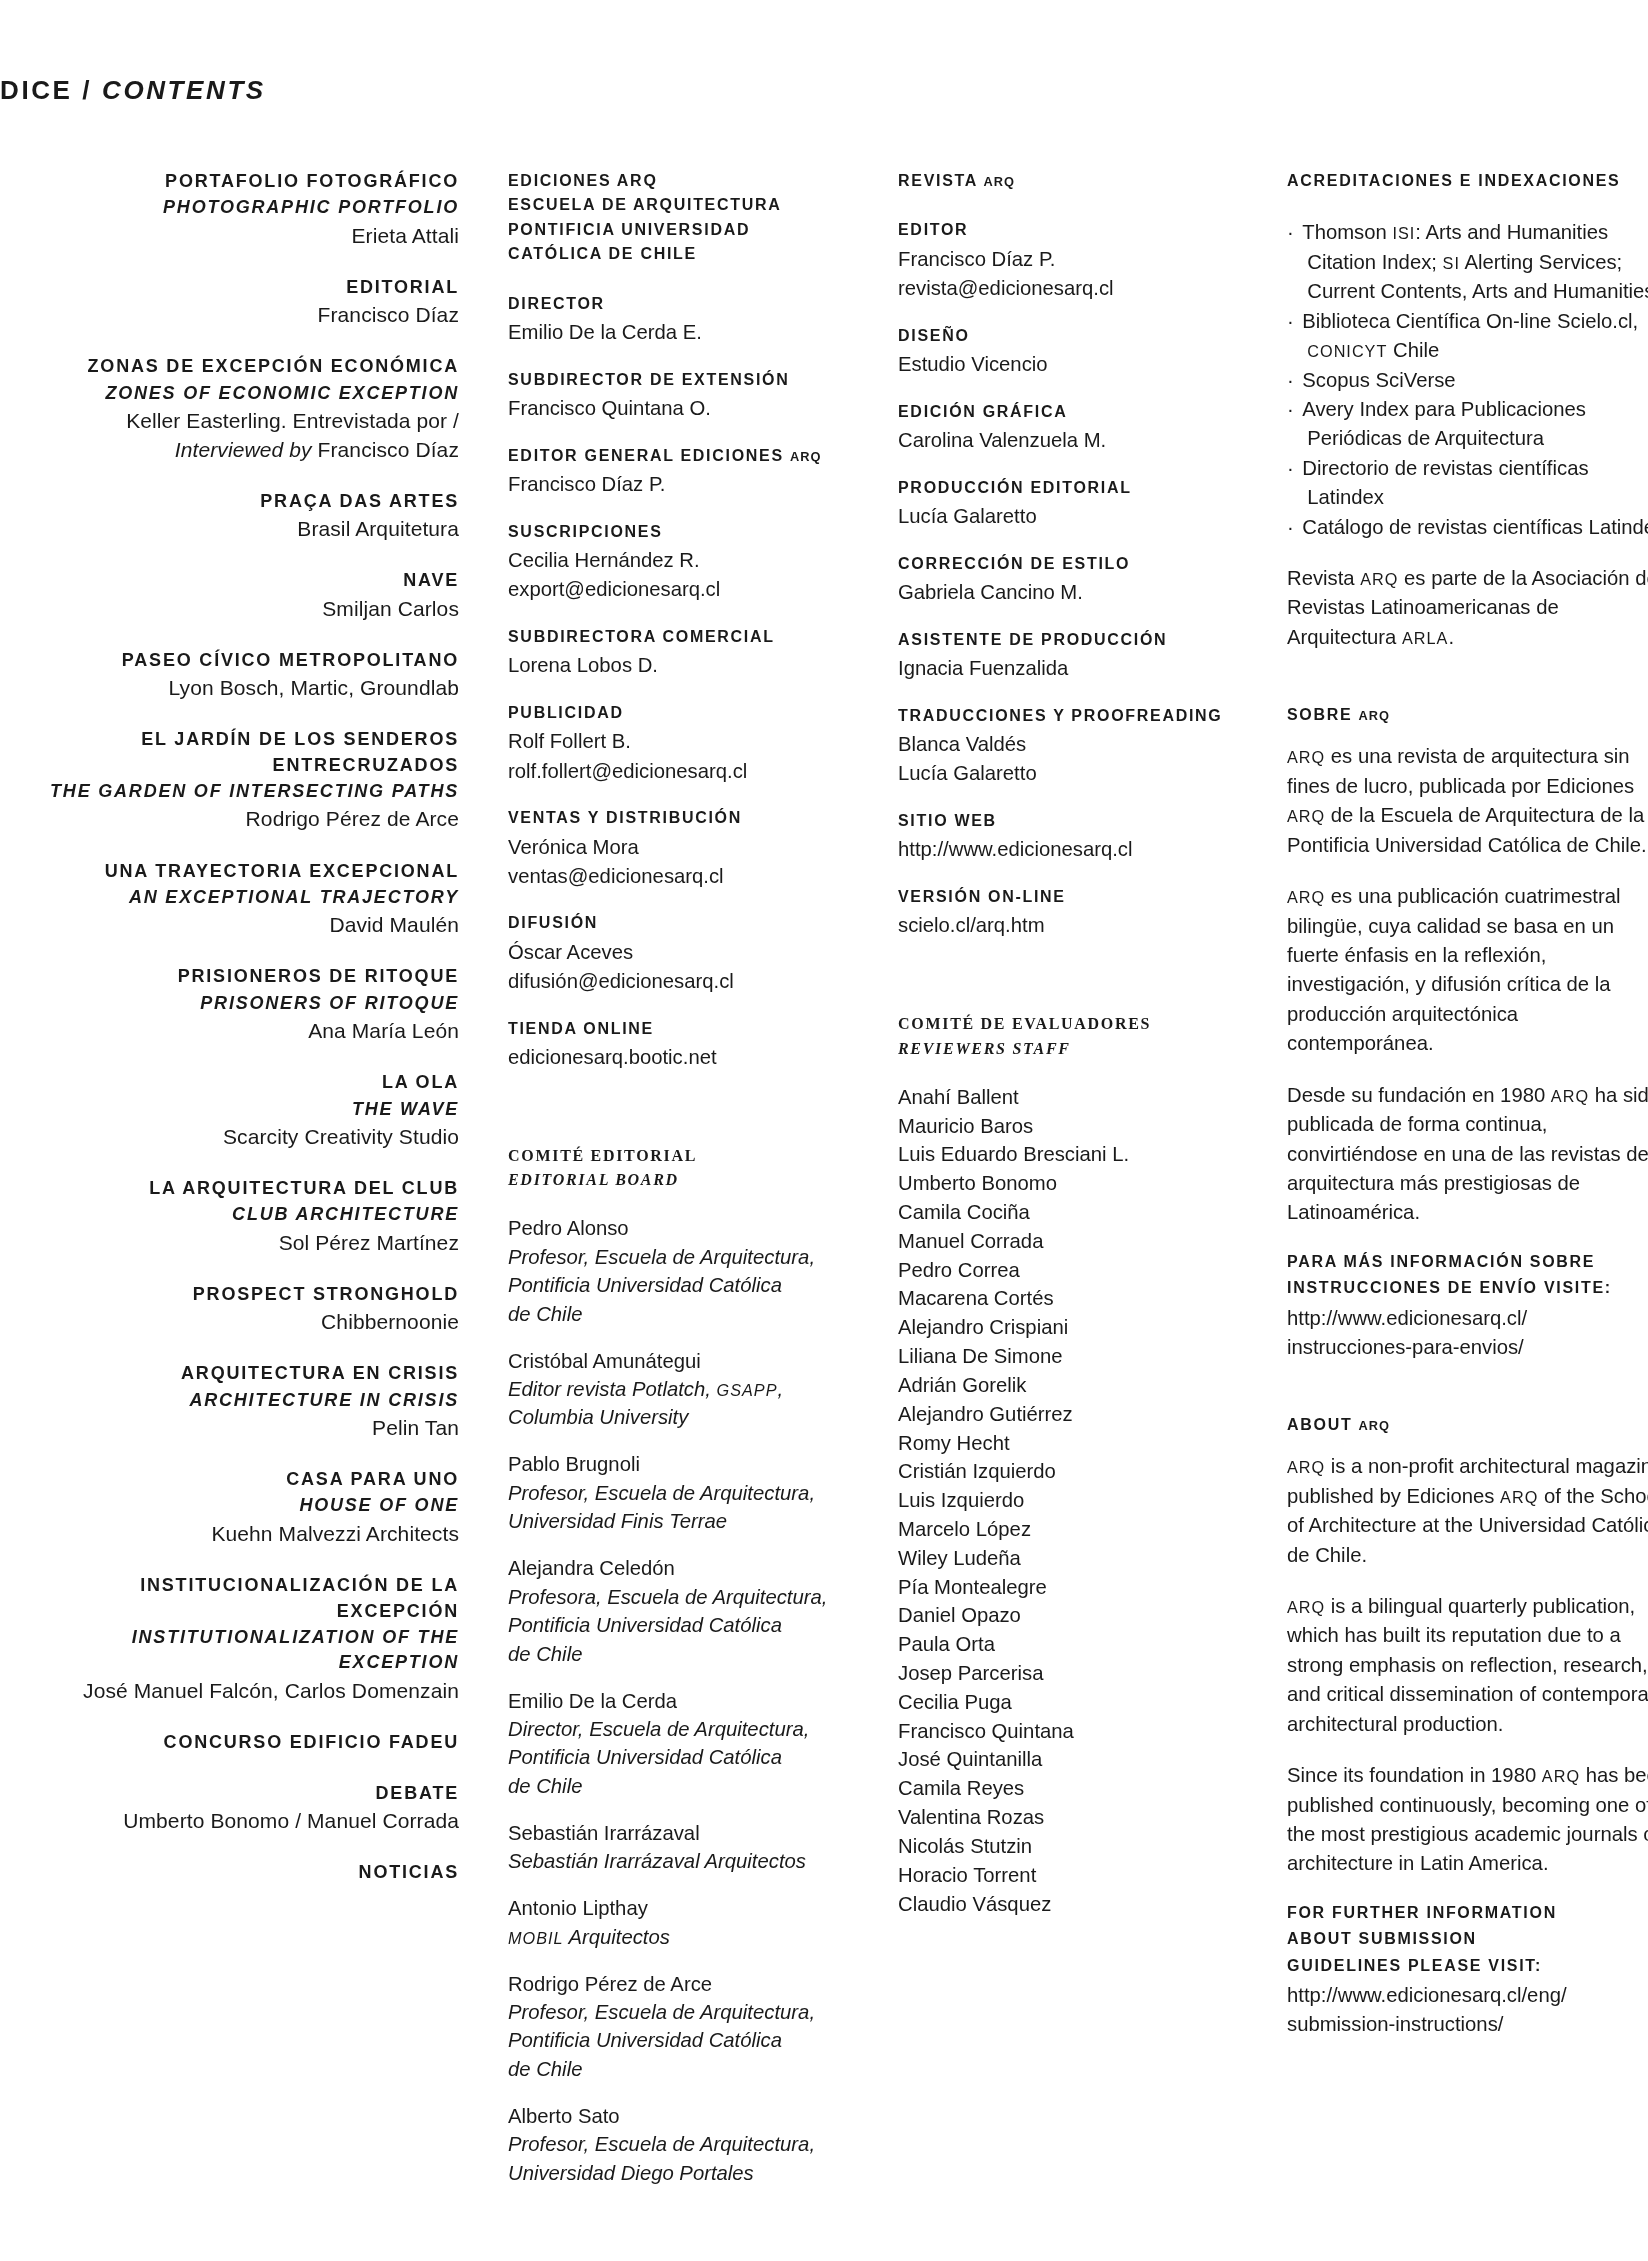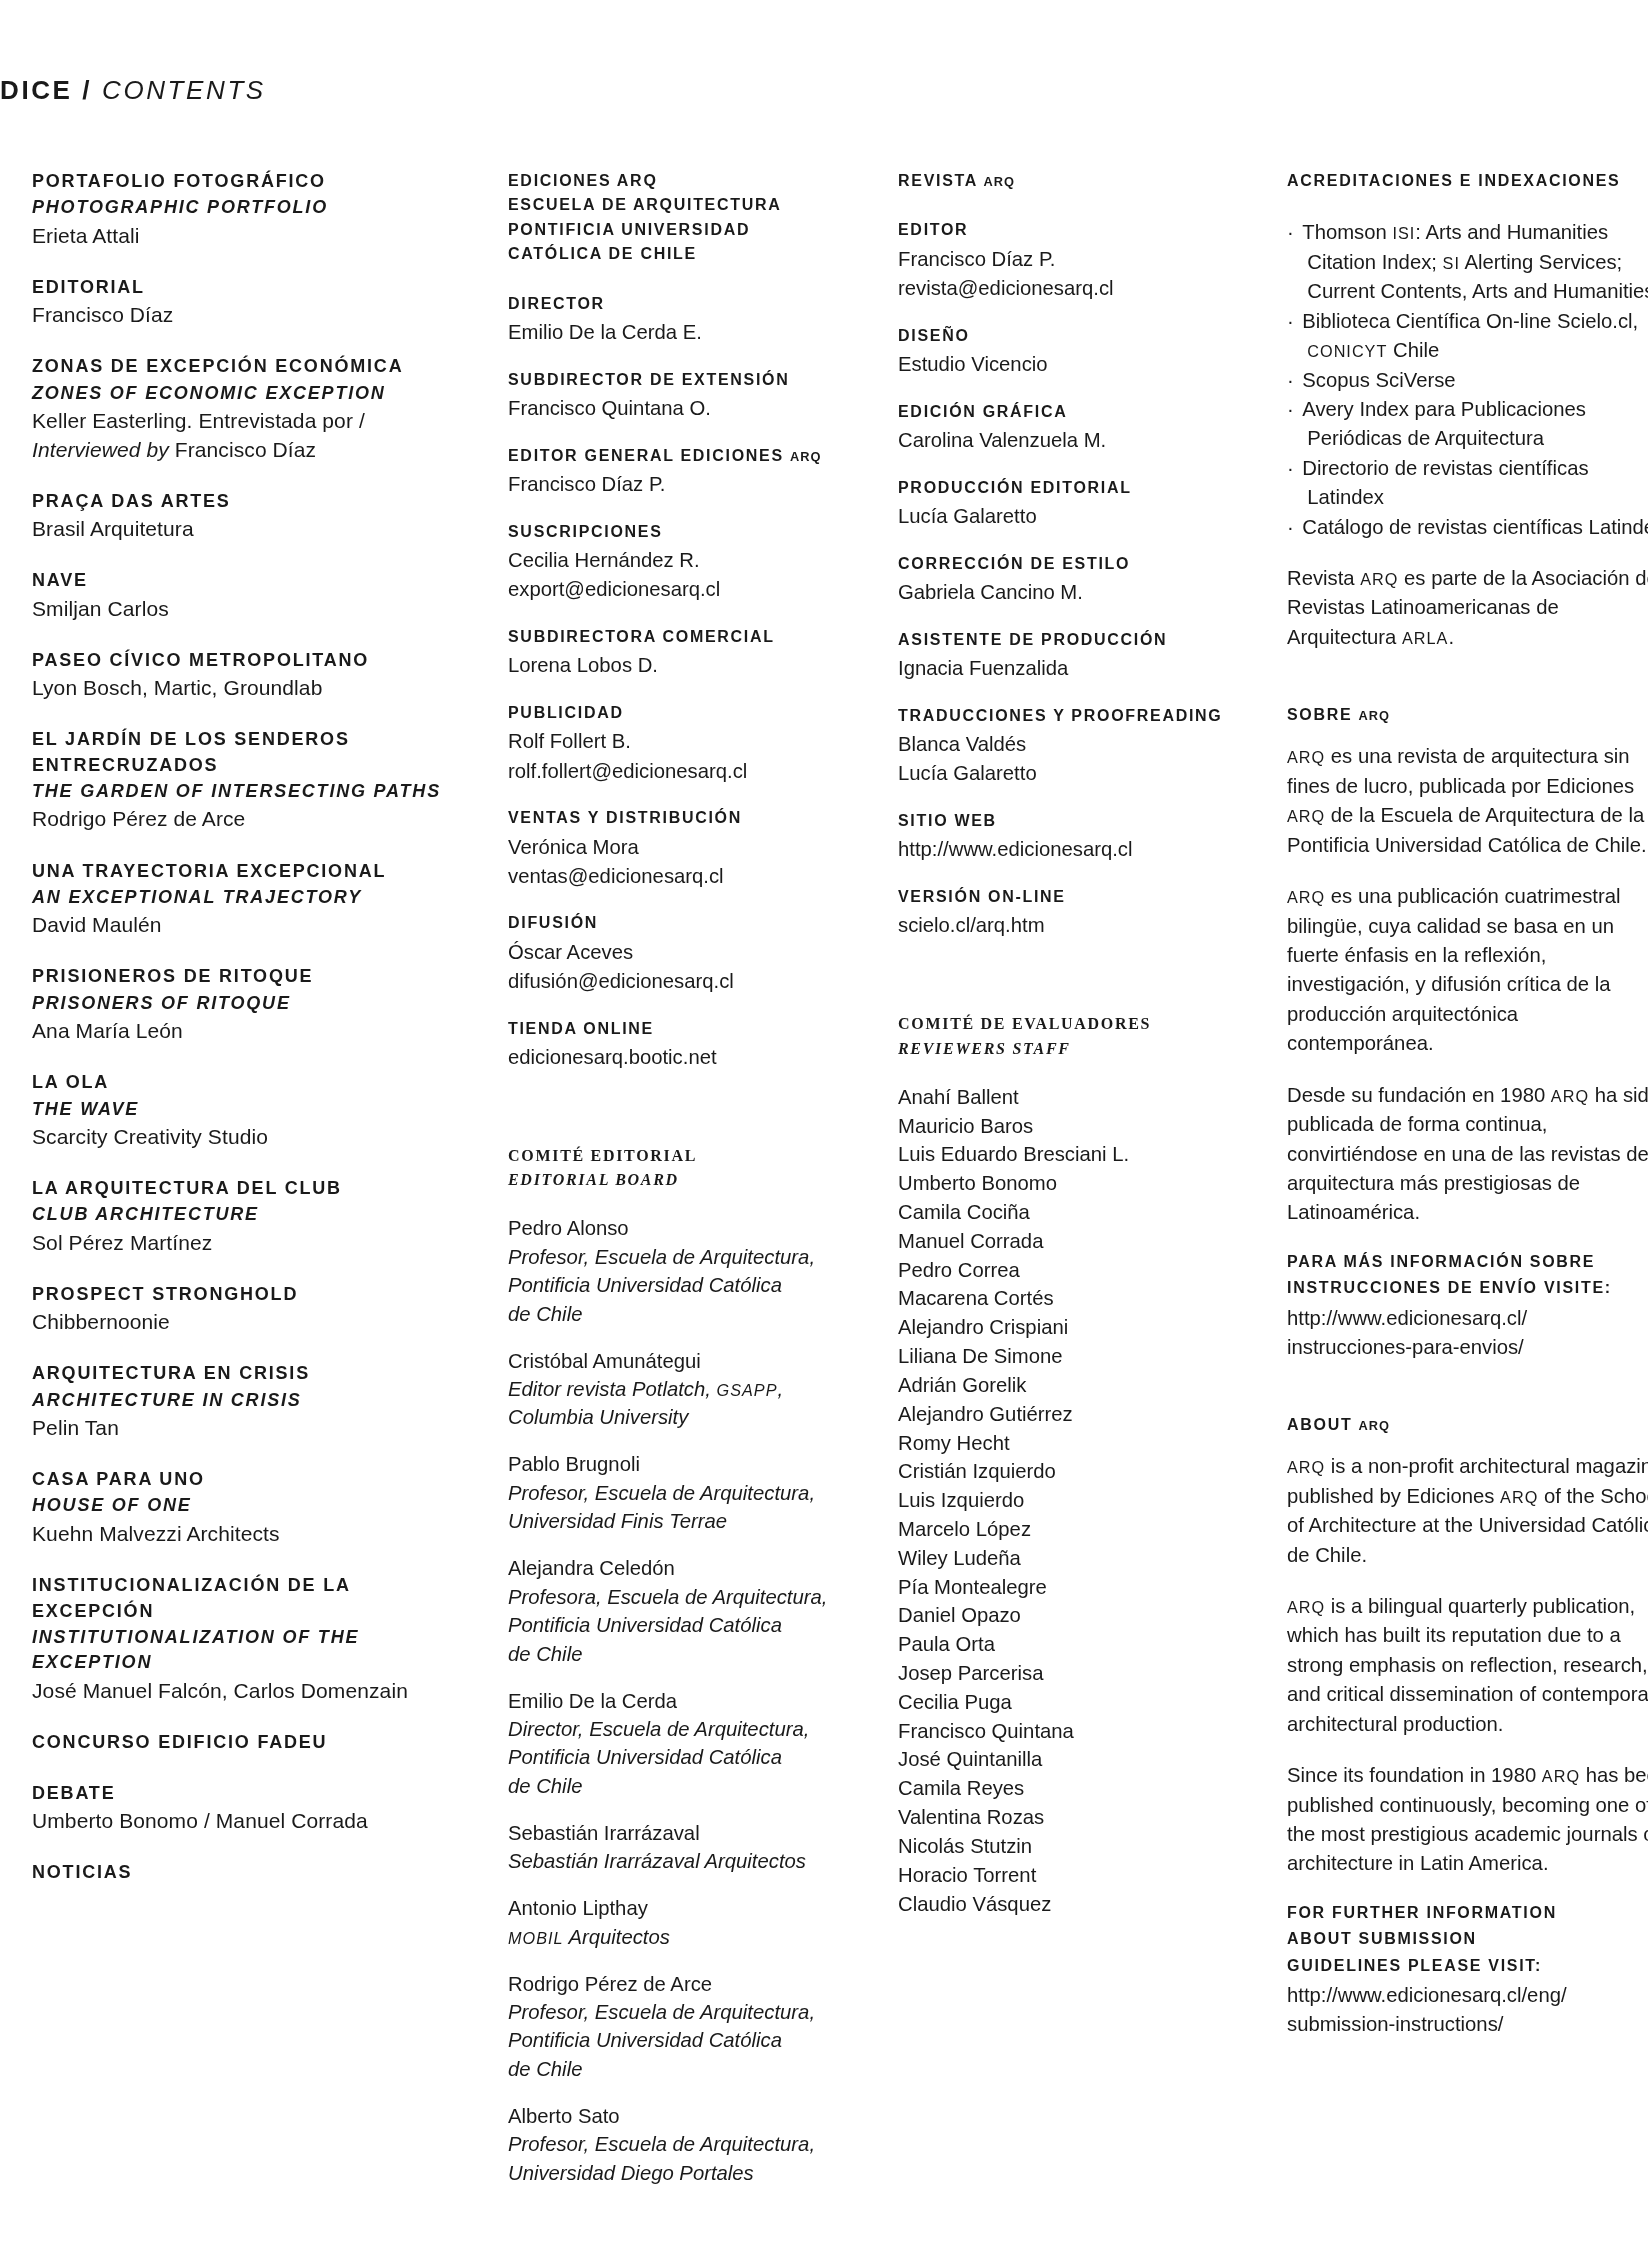--- a/index.html
+++ b/index.html
@@ -29,21 +29,21 @@
     position: absolute;
     left: 49px;
     top: 75px;
     font-size: 26px;
     font-weight: 700;
     letter-spacing: 2.6px;
     white-space: nowrap;
   }
   .page-title .it {
     font-style: italic;
-    font-weight: 400;
+    font-weight: 700;
   }
 
   .cols {
     position: absolute;
     left: 0;
     top: 169px;
     width: 1719px;
   }
 
   .col {
@@ -63,21 +63,21 @@
   }
   .toc-page {
     width: 81px;
     flex: 0 0 81px;
     font-size: 18.6px;
     font-weight: 700;
     letter-spacing: 1.4px;
     padding-top: 1.7px;
     text-align: left;
   }
-  .toc-body { flex: 1 1 auto; }
+  .toc-body { flex: 1 1 auto; text-align: right; }
   .toc-es {
     font-size: 18px;
     font-weight: 700;
     letter-spacing: 1.8px;
     line-height: 1.42;
     text-transform: uppercase;
     margin-bottom: 0.8px;
   }
   .toc-en {
     font-size: 18px;

